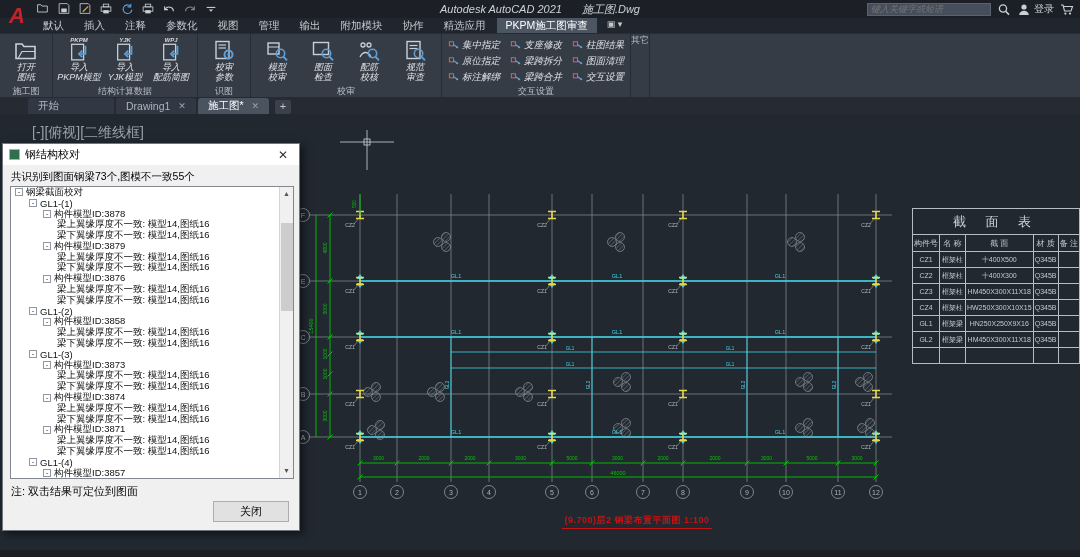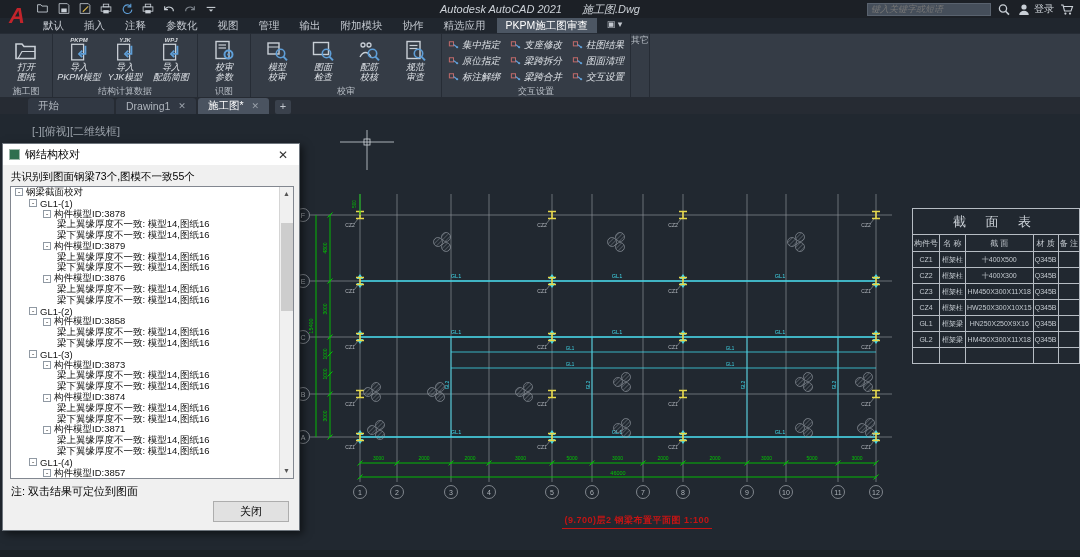--- a/index.html
+++ b/index.html
@@ -45,21 +45,21 @@
   .dtab { height:16px; display:flex; align-items:center; gap:8px; padding:0 10px; font-size:10.5px;
     color:#aeb4bc; background:#313843; margin-right:2px; border-top-left-radius:3px; border-top-right-radius:3px; }
   .dtab.first { margin-left:28px; width:86px; }
   .dtab.active { background:#4a5360; color:#fff; }
   .dtab .x { font-size:9px; color:#9aa1aa; }
   #newtab { width:16px; height:14px; margin-left:4px; color:#c3c8cf; background:#3a414c; text-align:center;
     line-height:13px; font-size:11px; border-radius:2px; }
 
   
   #canvas { position:absolute; left:0; top:114px; width:1080px; height:443px; background:#212830; }
-  #vplabel { position:absolute; left:6px; top:10px; font-size:11px; color:#9aa1a9; z-index:2;padding-left:26px; }
+  #vplabel { position:absolute; left:6px; top:10px; font-size:14px; color:#9aa1a9; z-index:2;padding-left:26px; }
   #drawing-svg { position:absolute; left:280px; top:16px; width:620px; height:420px; z-index:1; }
   #caption { position:absolute; left:562px; top:400px; width:150px; text-align:center; z-index:1;
     font-size:9px; font-weight:bold; letter-spacing:0.5px; border-bottom:1px solid #c41414; padding-bottom:1px; }
   #secTable { position:absolute; left:912px; top:94px; z-index:1; border-collapse:collapse; }
   #secTable td { border:1px solid #b6bcc3; color:#c3c9cf; font-size:7px; text-align:center; padding:0 1px;
     height:16px; white-space:nowrap; overflow:hidden; }
   #secTable td.tt { font-size:13px; letter-spacing:8px; height:26px; color:#cdd3d9; }
   #secTable td.hh { font-size:8px; height:17px; }
   #bottomstrip { position:absolute; left:0; top:436px; width:1080px; height:7px; background:#1b2027; }
 

